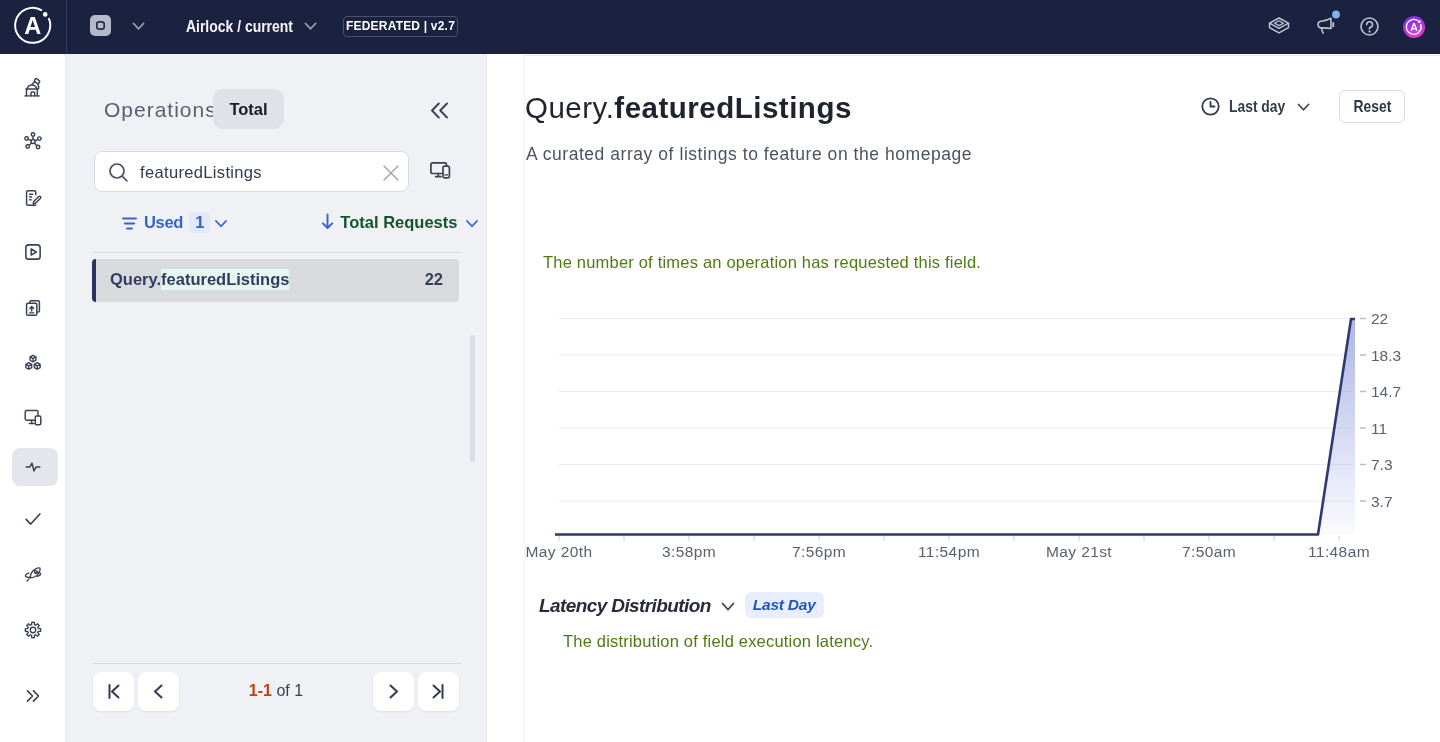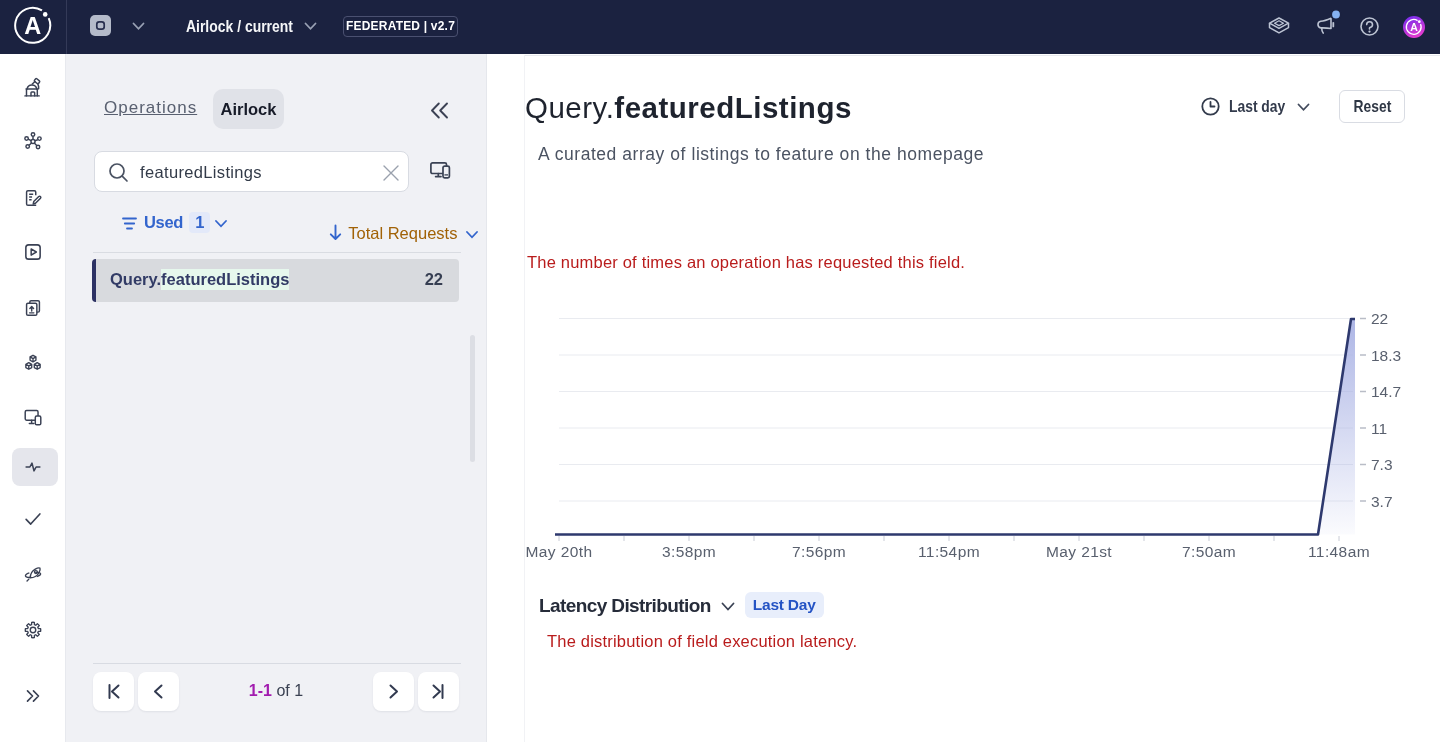--- a/index.html
+++ b/index.html
@@ -16,64 +16,64 @@
 
   
   #sidebar { position:absolute; left:0; top:54px; width:66px; height:688px; background:#fff; border-right:1px solid #e7e9ee; }
   .snav { position:absolute; left:50%; transform:translateX(-50%); width:22px; height:22px; }
   .snav svg { display:block; }
   #sel-bg { position:absolute; left:12px; top:394px; width:46px; height:38px; background:#e5e6ec; border-radius:8px; }
 
   
   #lpanel { position:absolute; left:66px; top:54px; width:421px; height:688px; background:#f0f1f5; border-right:1px solid #e5e7ec; }
   #tabs { position:absolute; left:27px; top:35px; width:366px; height:40px; }
-  #tab-ops { position:absolute; left:11px; top:9px; color:#596070; font-size:17px; letter-spacing:1px;text-decoration:underline; }
+  #tab-ops { position:absolute; left:11px; top:9px; color:#596070; font-size:21px; letter-spacing:1px; }
   #tab-fields { position:absolute; left:120px; top:0; width:71px; height:40px; background:#e0e2e8; border-radius:10px; color:#171b28; font-size:16.5px; font-weight:bold; text-align:center; line-height:40px; }
   #searchbox { position:absolute; left:28px; top:97px; width:315px; height:41px; background:#fff; border:1px solid #d8dbe2; border-radius:8px; }
   #searchtext { position:absolute; left:45px; top:11px; font-size:16.5px; color:#333b49; letter-spacing:.34px; }
   #cmpicon { position:absolute; left:364px; top:108px; }
   #filterrow { position:absolute; left:0; top:158px; width:420px; height:24px;margin-left:20px; }
   #usedgrp { position:absolute; left:58px; top:0; color:#3365cd; font-size:16.5px; font-weight:600; letter-spacing:-.3px; }
   #usedgrp .badge1 { display:inline-block; background:#e3e9f9; border-radius:4px; padding:1px 6px; margin-left:6px; color:#3365cd; }
-  #sortgrp { position:absolute; right:28px; top:12px; color:#a16207; font-size:16.5px; font-weight:400; }
+  #sortgrp { position:absolute; right:28px; top:1px; color:#14532d; font-size:16.5px; font-weight:700; }
   #listdiv { position:absolute; left:27px; top:198px; width:368px; height:1px; background:#d9dce2; }
   #fielditem { position:absolute; left:26px; top:205px; width:367px; height:43px; background:#d8dade; border-radius:4px; overflow:hidden; }
   #fielditem .bar { position:absolute; left:0; top:0; width:4px; height:43px; background:#2c3163; }
   #fielditem .txt { position:absolute; left:18px; top:11px; font-size:16.5px; color:#323b66; font-weight:600; }
   #fielditem .txt mark { background:#e6f8ed; color:#323b66; padding:1px 0 2px; }
   #fielditem .num { position:absolute; right:16px; top:11px; font-size:16.5px; color:#363e52; font-weight:600; }
   #lscroll { position:absolute; left:404px; top:281px; width:5px; height:127px; background:#dcdee4; border-radius:3px; }
 
   
   #pagdiv { position:absolute; left:27px; top:609px; width:368px; height:1px; background:#d8dbe2; }
   .pbtn { position:absolute; top:618px; width:41px; height:39px; background:#fff; border-radius:8px; box-shadow:0 1px 2px rgba(30,35,60,.08); }
   .pbtn svg { display:block; margin:9px auto; }
   #pagtext { position:absolute; left:0; top:628px; width:420px; text-align:center; font-size:16px; color:#3a4152; }
-  #pagtext b { color:#a21caf; }
+  #pagtext b { color:#c2410c; }
 
   
   #main { position:absolute; left:487px; top:54px; width:953px; height:688px; background:#fff; }
   #main .topline { position:absolute; left:37px; top:1px; width:916px; height:1px; background:#e7e9ed; }
   #main .vline { position:absolute; left:37px; top:1px; width:1px; height:687px; background:#f1f2f5; }
   #title { position:absolute; left:38px; top:37px; font-size:29.5px; color:#1e232e; letter-spacing:.5px; }
   #title b { font-weight:bold; }
-  #subdesc { position:absolute; left:39px; top:90px; font-size:17.5px; color:#4b5362; letter-spacing:.55px;padding-left:12px; }
+  #subdesc { position:absolute; left:39px; top:90px; font-size:17.5px; color:#4b5362; letter-spacing:.55px; }
   #timectl { position:absolute; left:714px; top:43px; height:22px; color:#333b4c; font-size:16.5px; font-weight:600; }
   #timectl .lbl { display:inline-block; transform:scaleX(.84); transform-origin:left center; }
   #resetbtn { position:absolute; left:852px; top:36px; width:66px; height:33px; border:1px solid #d9dce3; border-radius:6px; text-align:center; line-height:31px; font-size:16.5px; font-weight:600; color:#2f3745; background:#fff; }
   #resetbtn span { display:inline-block; transform:scaleX(.84); }
 
   .sechead { position:absolute; left:52px; font-size:19px; font-weight:bold; color:#262c3a; letter-spacing:-.6px; }
   .pill { display:inline-block; background:#e8eefb; color:#2453c4; font-size:15.5px; font-weight:bold; border-radius:6px; padding:4px 8px; vertical-align:2px; letter-spacing:-.2px; }
   .chev { display:inline-block; margin:0 10px 0 10px; }
-  .secdesc { position:absolute; left:40px; font-size:16.5px; color:#b91c1c; letter-spacing:.2px; }
+  .secdesc { position:absolute; left:56px; font-size:16.5px; color:#4d7c0f; letter-spacing:.2px; }
 
   #req-head { top:160px; }
   #req-desc { top:199px; }
-  #lat-head { top:538px; }
+  #lat-head { top:538px;font-style:italic; }
   #lat-desc { top:578px;margin-left:20px; }
 
   
   #chart { position:absolute; left:0; top:240px; width:953px; height:280px; }
 </style>
 </head>
 <body>
 
 <div id="topbar">
   <svg class="abs" style="left:12px; top:5px;" width="42" height="42" viewBox="0 0 42 42">
@@ -228,21 +228,21 @@
   <div class="snav" style="top:631px;" id="ic-expand">
       <svg width="22" height="22" viewBox="0 0 24 24">
         <path d="M6 6.5 L11.5 12 L6 17.5 M12.5 6.5 L18 12 L12.5 17.5" fill="none" stroke="#3a4154" stroke-width="1.8" stroke-linecap="round" stroke-linejoin="round"></path>
       </svg>
     </div>
 </div>
 
 <div id="lpanel">
   <div id="tabs">
     <div id="tab-ops">Operations</div>
-    <div id="tab-fields">Airlock</div>
+    <div id="tab-fields">Total</div>
   </div>
   <svg class="abs" style="left:364px; top:48px;" width="19" height="17" viewBox="0 0 19 17">
       <path d="M8.8 1.5 L2 8.5 L8.8 15.5 M17 1.5 L10.2 8.5 L17 15.5" fill="none" stroke="#3c4254" stroke-width="1.9" stroke-linecap="round" stroke-linejoin="round"></path>
     </svg>
   <div id="searchbox">
     <svg class="abs" style="left:13px; top:10px;" width="21" height="21" viewBox="0 0 21 21">
       <circle cx="9" cy="9" r="7" fill="none" stroke="#4a5262" stroke-width="1.7"></circle>
       <path d="M14.2 14.2 L19 19" stroke="#4a5262" stroke-width="1.7" stroke-linecap="round"></path>
     </svg>
     <div id="searchtext">featuredListings</div>

